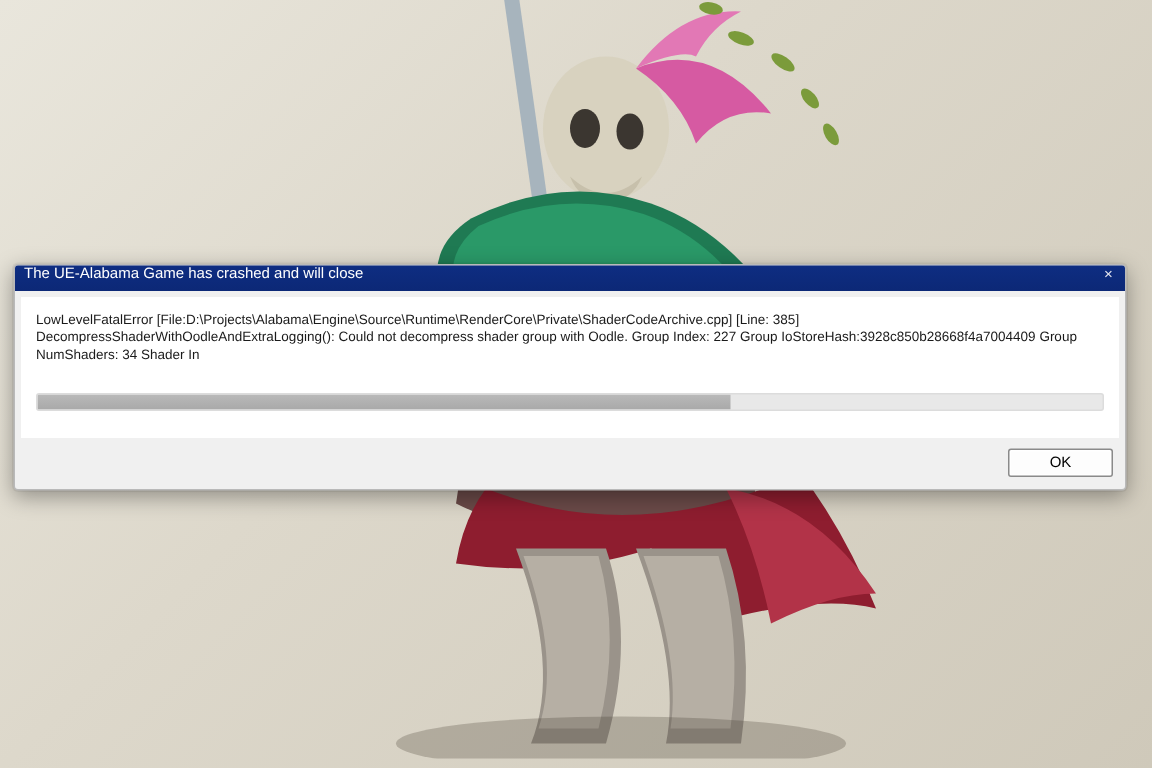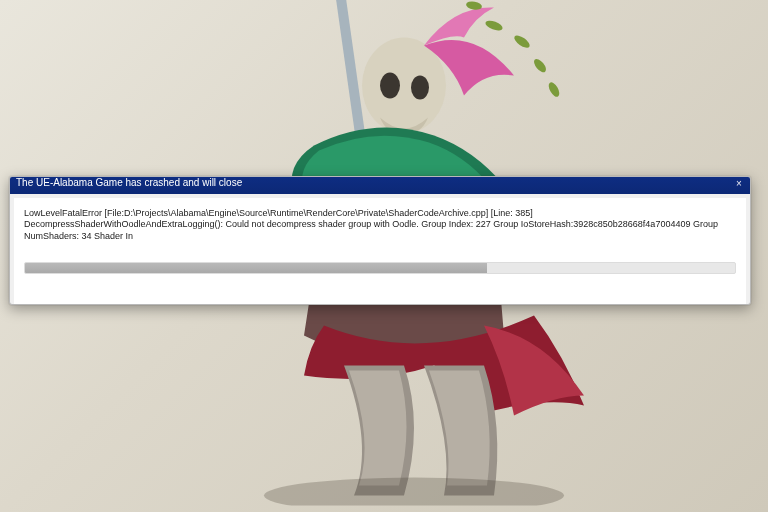--- a/index.html
+++ b/index.html
@@ -61,21 +61,21 @@
     color: #e7e7f0;
     font-size: 10px;
     line-height: 1;
     border-radius: 2px;
     cursor: default;
   }
 
   .body {
     background: #fff;
     margin: 4px 4px 0 4px;
-    padding: 10px 10px 30px 10px;
+    padding: 10px 10px 18px 10px;
   }
   .error-text {
     font-size: 9px;
     line-height: 1.25;
     color: #1a1a1a;
     white-space: pre-wrap;
     word-break: break-word;
     font-family: "Segoe UI", Tahoma, sans-serif;
     min-height: 26px;
   }
@@ -162,13 +162,16 @@
     <span class="titlebar-title">The UE-Alabama Game has crashed and will close</span>
     <span class="close-btn">×</span>
   </div>
   <div class="body">
     <div class="error-text"><span>LowLevelFatalError [File:D:\Projects\Alabama\Engine\Source\Runtime\RenderCore\Private\ShaderCodeArchive.cpp] [Line: 385]</span>
 <span>DecompressShaderWithOodleAndExtraLogging(): Could not decompress shader group with Oodle. Group Index: 227 Group IoStoreHash:3928c850b28668f4a7004409 Group NumShaders: 34 Shader In</span></div>
     <div class="progress-wrap">
       <div class="progress-fill" style="width:65%"></div>
     </div>
   </div>
+  <div class="footer">
+    <div class="ok-btn">OK</div>
+  </div>
 </div>
 
 </body></html>

